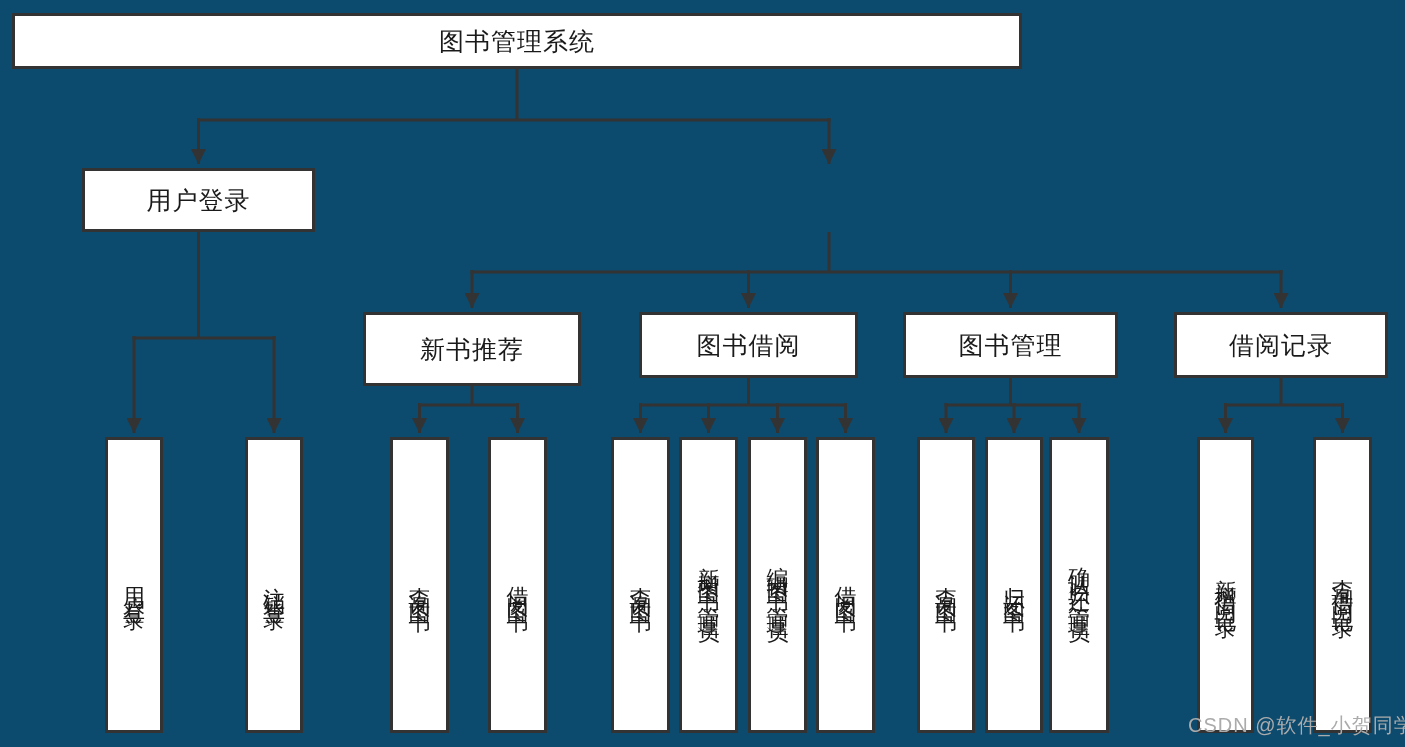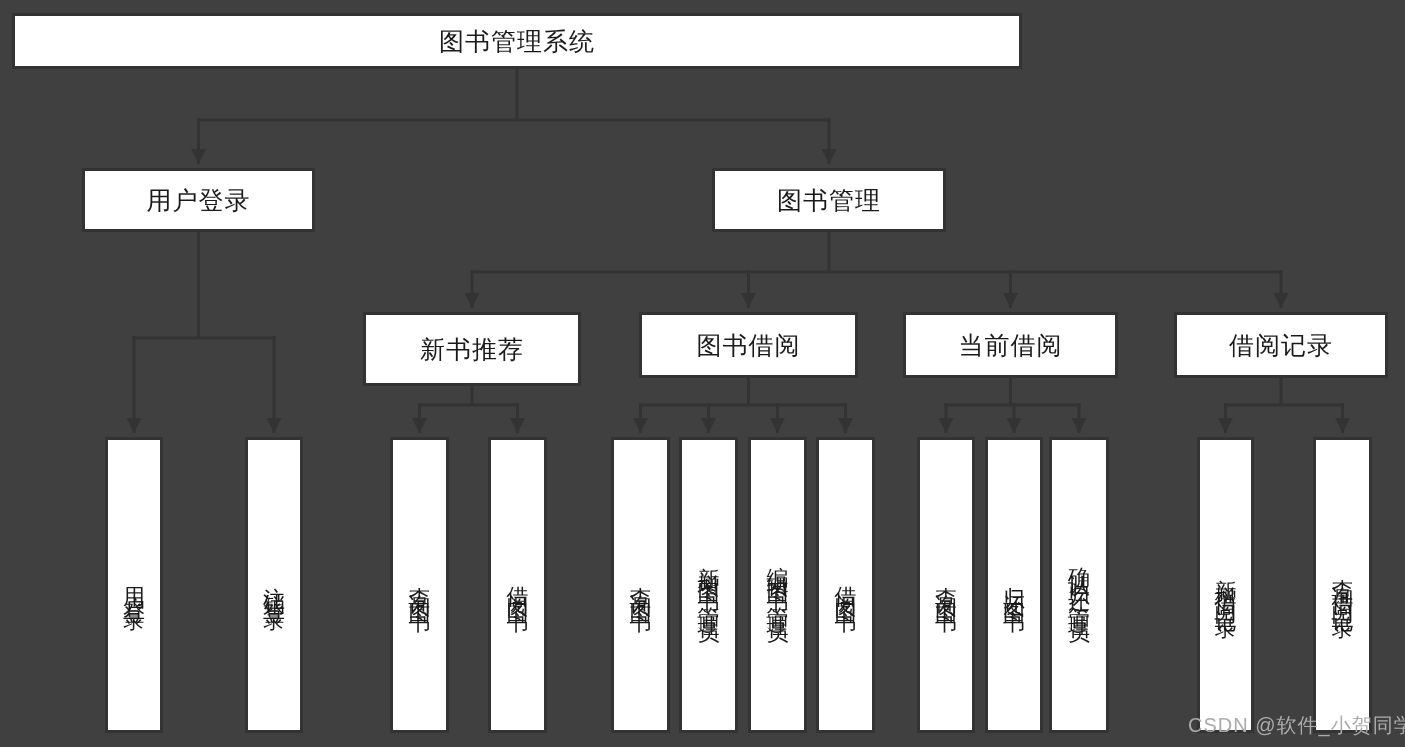--- a/index.html
+++ b/index.html
@@ -1,19 +1,19 @@
 <!DOCTYPE html>
 <html><head>
 <meta charset="utf-8">
 <style>
   html,body{margin:0;padding:0;background:#fff;}
   .canvas{
     position:relative;
     width:1405px;height:747px;
-    background:#404040;
+    background:#0c4a6e;
     font-family:"Liberation Sans","DejaVu Sans",sans-serif;
     overflow:hidden;
   }
   .wires{position:absolute;left:0;top:0;z-index:0;}
   .node{
     position:absolute;
     box-sizing:border-box;
     border:3px solid #333333;
     background:#ffffff;
     color:#1a1a1a;
@@ -89,25 +89,24 @@
       <path d="M1281,378 V405"></path>
       <path d="M1224,405 H1344"></path>
       <path d="M1225.5,403 V433" marker-end="url(#arw)"></path>
       <path d="M1342.5,403 V433" marker-end="url(#arw)"></path>
     </g>
   </svg>
 
   <div class="node h" style="left:12px;top:13px;width:1010px;height:56px;">图书管理系统</div>
 
   <div class="node h" style="left:82px;top:168px;width:233px;height:64px;">用户登录</div>
-  <div class="node h" style="left:712px;top:168px;width:234px;height:64px;">图书管理</div>
 
   <div class="node h" style="left:363px;top:312px;width:218px;height:74px;">新书推荐</div>
   <div class="node h" style="left:639px;top:312px;width:219px;height:66px;text-align:right;">图书借阅</div>
-  <div class="node h" style="left:903px;top:312px;width:215px;height:66px;">当前借阅</div>
+  <div class="node h" style="left:903px;top:312px;width:215px;height:66px;">图书管理</div>
   <div class="node h" style="left:1174px;top:312px;width:214px;height:66px;">借阅记录</div>
 
   <div class="node v" style="left:105px;top:437px;width:58px;height:296px;">用户登录</div>
   <div class="node v" style="left:245px;top:437px;width:58px;height:296px;">注销登录</div>
 
   <div class="node v" style="left:390px;top:437px;width:59px;height:296px;">查询图书</div>
   <div class="node v" style="left:488px;top:437px;width:59px;height:296px;">借阅图书</div>
 
   <div class="node v" style="left:611px;top:437px;width:59px;height:296px;">查询图书</div>
   <div class="node v" style="left:679px;top:437px;width:59px;height:296px;">新增图书（管理员）</div>

